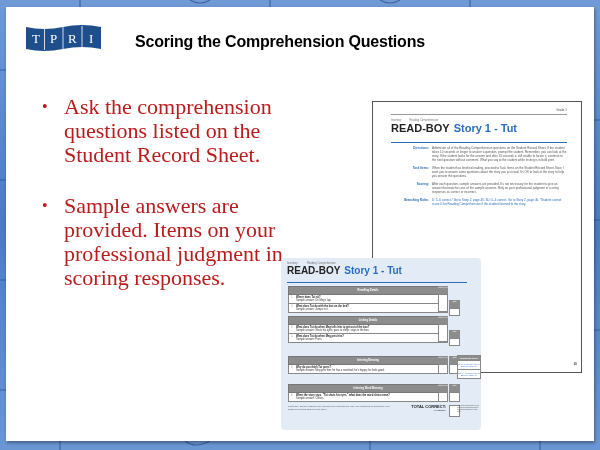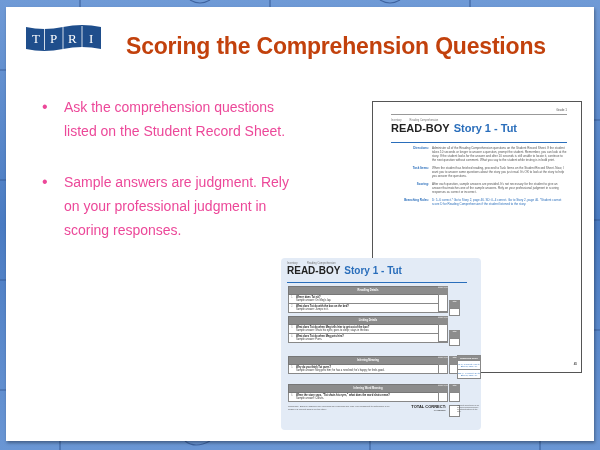--- a/index.html
+++ b/index.html
@@ -3,24 +3,24 @@
 <meta charset="utf-8">
 <style>
   html, body { margin:0; padding:0; }
   body { width:600px; height:450px; overflow:hidden; position:relative;
          background:#4f7fc4; font-family:"Liberation Sans", sans-serif; }
   .bg { position:absolute; inset:0; background:linear-gradient(180deg,#6f9ad6 0%,#4a7bc2 50%,#6a96d4 100%); }
   .bg svg { position:absolute; inset:0; }
   .slide { position:absolute; left:6px; top:7px; width:588px; height:434px; background:#fff;
            box-shadow:1px 2px 3px rgba(0,0,0,.35); }
   .logo { position:absolute; left:20px; top:18px; width:75px; height:26px; }
-  .title { position:absolute; left:120px; top:26px; font-size:23px; font-weight:bold; color:#c2410c;
+  .title { position:absolute; left:129px; top:26px; font-size:16px; font-weight:bold; color:#000000;
            white-space:nowrap; letter-spacing:-0.2px; }
   .bullets { position:absolute; left:30px; top:88px; width:260px; margin:0; padding:0; list-style:none; }
-  .bullets li { position:relative; padding-left:28px; font-size:14px; line-height:24px; color:#ec4899; margin-bottom:27px; }
+  .bullets li { position:relative; padding-left:28px; font-size:22px; line-height:24px; color:#b91c1c; margin-bottom:27px;font-family:Liberation Serif, serif; }
   .bullets li::before { content:"•"; position:absolute; left:6px; top:0; font-size:16px; }
   
   .doc-back { position:absolute; left:372px; top:101px; width:210px; height:272px; background:#fff;
               border:1px solid #555; box-sizing:border-box; font-size:3px; color:#555; }
   .doc-back .topline { position:absolute; left:18px; right:14px; top:12px; border-top:1px solid #999; }
   .doc-back .grade { position:absolute; right:14px; top:6px; font-size:3px; }
   .inv { font-size:2.6px; color:#777; }
   .rb-title { font-weight:bold; font-size:11px; color:#222; white-space:nowrap; }
   .rb-title .story { color:#2a6ebb; margin-left:4px; }
   .doc-back .head { position:absolute; left:18px; top:17px; }
@@ -73,21 +73,21 @@
     <line x1="56" y1="1" x2="56" y2="23" stroke="#fff" stroke-width="0.8"></line>
     <text x="6" y="18" fill="#fff" font-size="13" font-family="Liberation Serif, serif">T</text>
     <text x="24" y="18" fill="#fff" font-size="13" font-family="Liberation Serif, serif">P</text>
     <text x="42" y="18" fill="#fff" font-size="13" font-family="Liberation Serif, serif">R</text>
     <text x="63" y="18" fill="#fff" font-size="13" font-family="Liberation Serif, serif">I</text>
   </svg>
   <div class="title">Scoring the Comprehension Questions</div>
 
   <ul class="bullets">
     <li>Ask the comprehension questions listed on the Student Record Sheet.</li>
-    <li>Sample answers are judgment.  Rely on your professional judgment in scoring responses.</li>
+    <li>Sample answers are provided.  Items on your professional judgment in scoring responses.</li>
   </ul>
 </div>
 
 <div class="doc-back">
   <div class="grade">Grade 1</div>
   <div class="topline"></div>
   <div class="head">
     <div class="inv"><span>Inventory</span>
       &nbsp;&nbsp;&nbsp;&nbsp;&nbsp;&nbsp;&nbsp;&nbsp;&nbsp;&nbsp;<span>Reading Comprehension</span></div>
     <div class="rb-title"><span>READ-BOY</span><span class="story">Story 1 - Tut</span></div>

